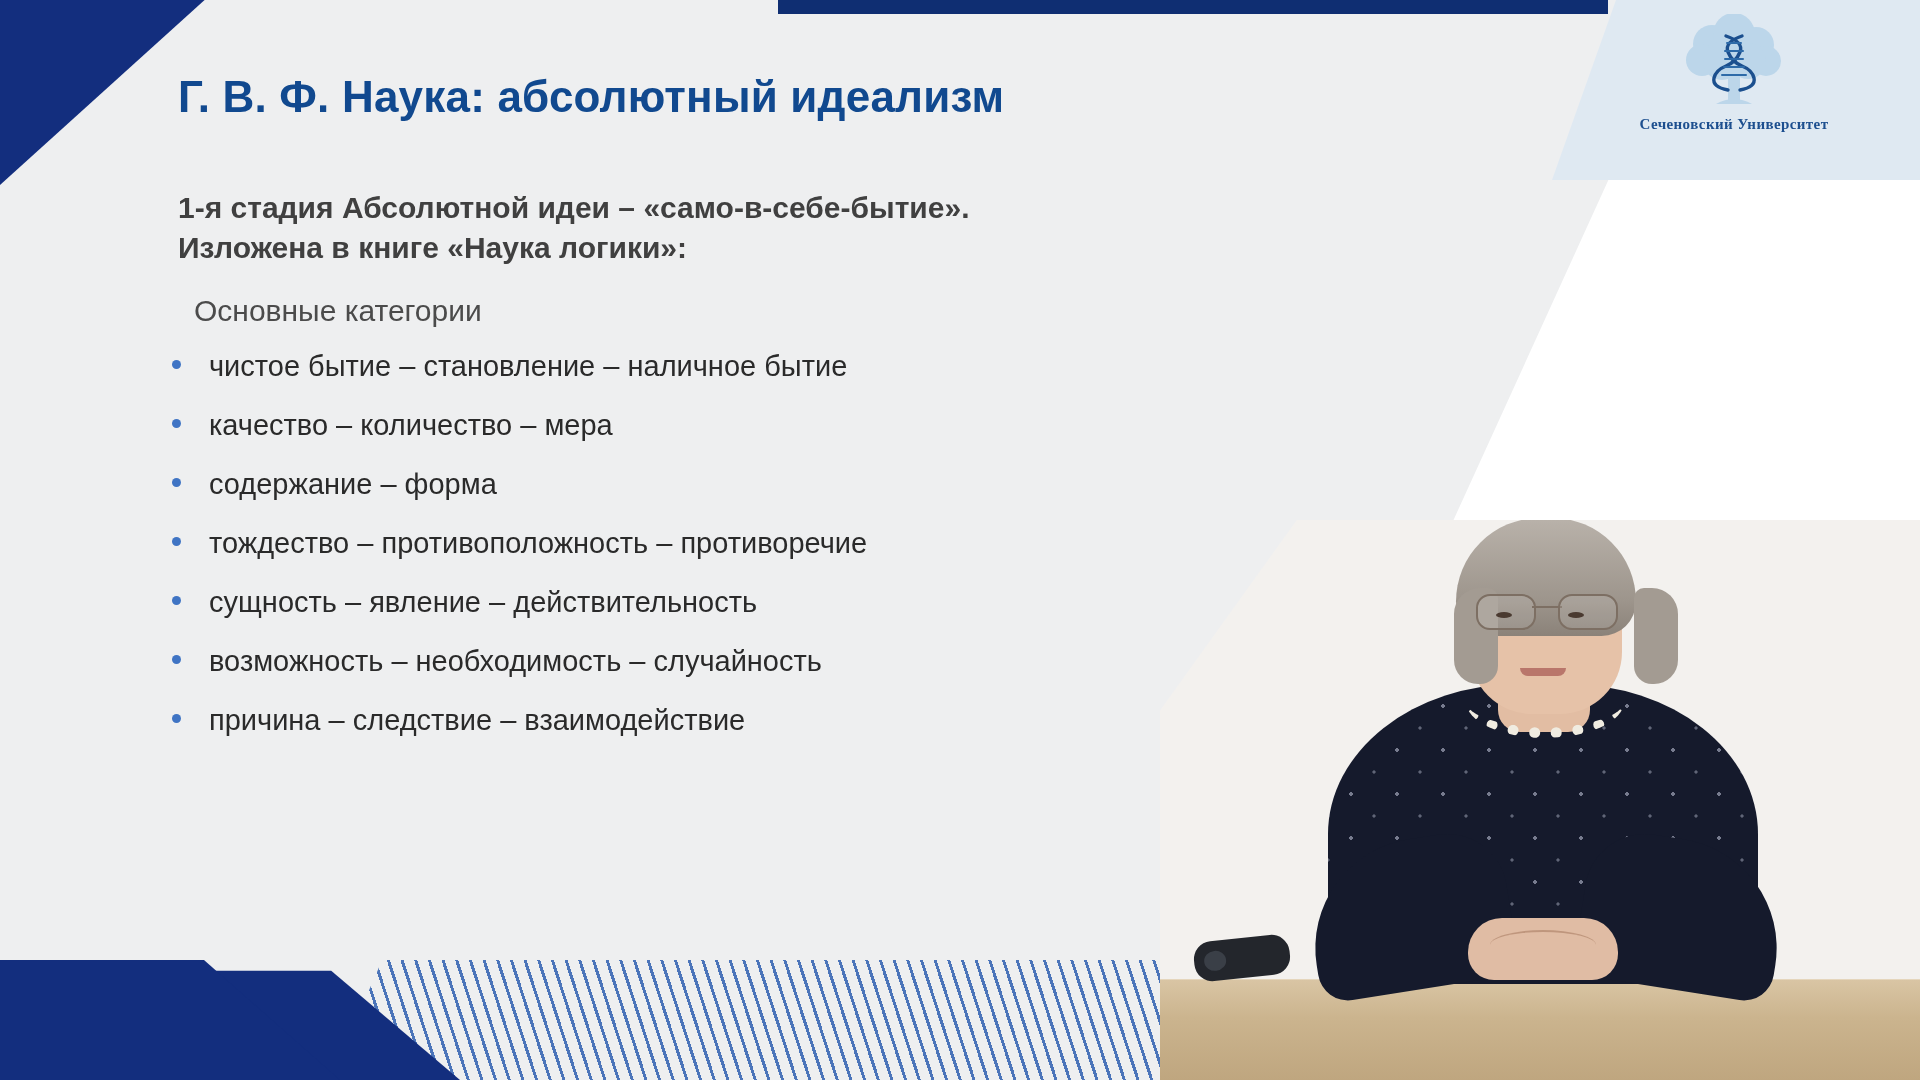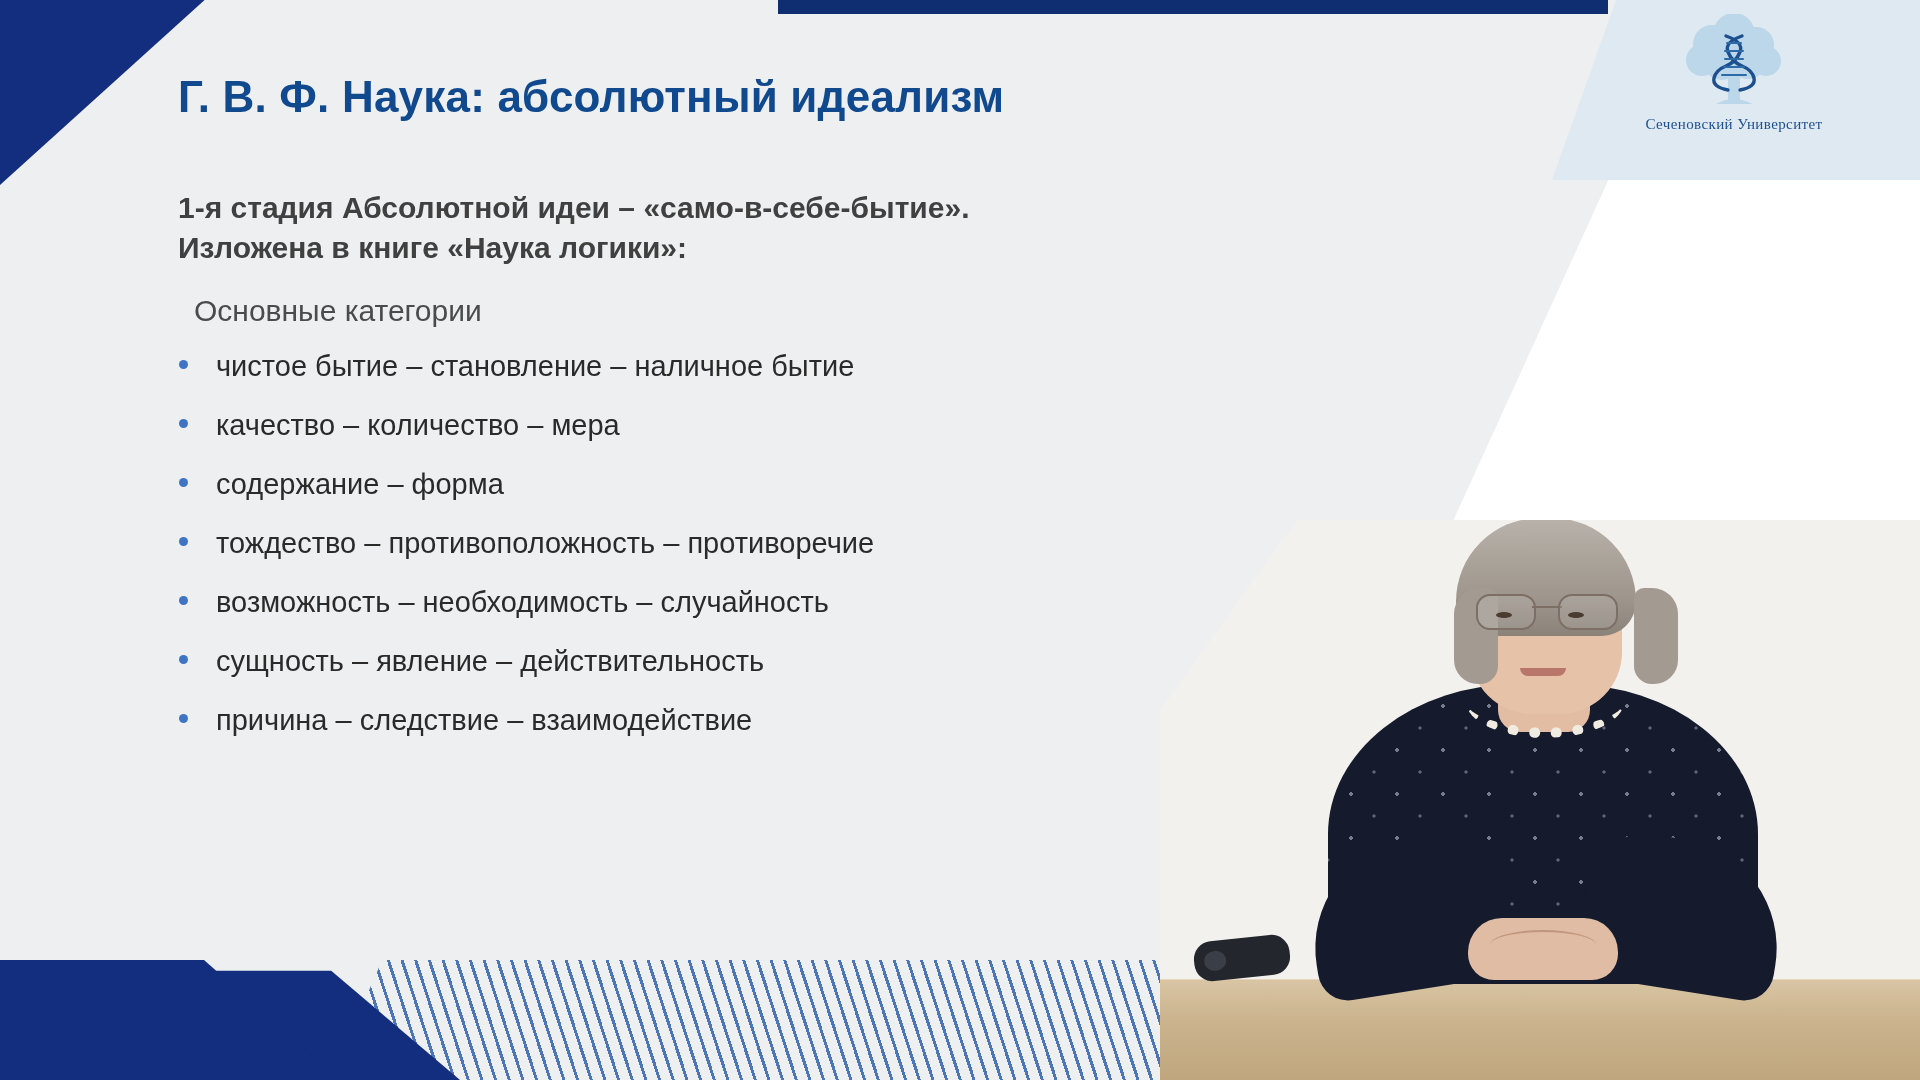--- a/index.html
+++ b/index.html
@@ -35,21 +35,21 @@
     clip-path:polygon(0 0, 62% 0, 0 100%);
   }
   
   .logo-panel{
     position:absolute;right:0;top:0;width:400px;height:180px;
     background:#dfe9f2;
     clip-path:polygon(100% 0, 100% 100%, 8% 100%, 24% 0);
   }
   .logo-wrap{
     position:absolute;right:36px;top:14px;width:300px;height:152px;
-    display:flex;flex-direction:column;align-items:center;justify-content:flex-start;
+    display:flex;flex-direction:column;align-items:center;justify-content:flex-start;font-weight:bold;
   }
   .logo-mark{width:124px;height:100px;display:block;}
   .logo-text{
     margin-top:2px;
     font-family:"Liberation Serif","DejaVu Serif",serif;
     font-size:15px;letter-spacing:.4px;color:#1d4f8f;white-space:nowrap;
   }
 
   
   .bl-band{
@@ -82,21 +82,21 @@
   .lead{
     position:absolute;left:178px;top:188px;
     font-size:30px;font-weight:700;color:#404040;line-height:1.33;
   }
   .lead div{white-space:nowrap;}
   .subhead{
     position:absolute;left:194px;top:294px;
     font-size:30px;font-weight:400;color:#4b4b4b;white-space:nowrap;
   }
   .bullets{
-    position:absolute;left:179px;top:350px;
+    position:absolute;left:172px;top:350px;
     display:flex;flex-direction:column;gap:0;
   }
   .bullet{
     display:flex;align-items:baseline;
     height:59px;
   }
   .dot{
     width:9px;height:9px;border-radius:50%;background:#3f74c4;
     display:inline-block;margin-right:28px;flex:0 0 auto;
     position:relative;top:-7px;
@@ -266,25 +266,25 @@
     <div class="bullet">
       <span class="dot"></span>
       <span class="btxt">содержание – форма</span>
     </div>
     <div class="bullet">
       <span class="dot"></span>
       <span class="btxt">тождество – противоположность – противоречие</span>
     </div>
     <div class="bullet">
       <span class="dot"></span>
+      <span class="btxt">сущность – явление – действительность</span>
+    </div>
+    <div class="bullet">
+      <span class="dot"></span>
       <span class="btxt">возможность – необходимость – случайность</span>
-    </div>
-    <div class="bullet">
-      <span class="dot"></span>
-      <span class="btxt">сущность – явление – действительность</span>
     </div>
     <div class="bullet">
       <span class="dot"></span>
       <span class="btxt">причина – следствие – взаимодействие</span>
     </div>
   </div>
 
   <div class="bl-stripes"></div>
   <div class="bl-band"></div>
   <div class="bl-band-cover"></div>

